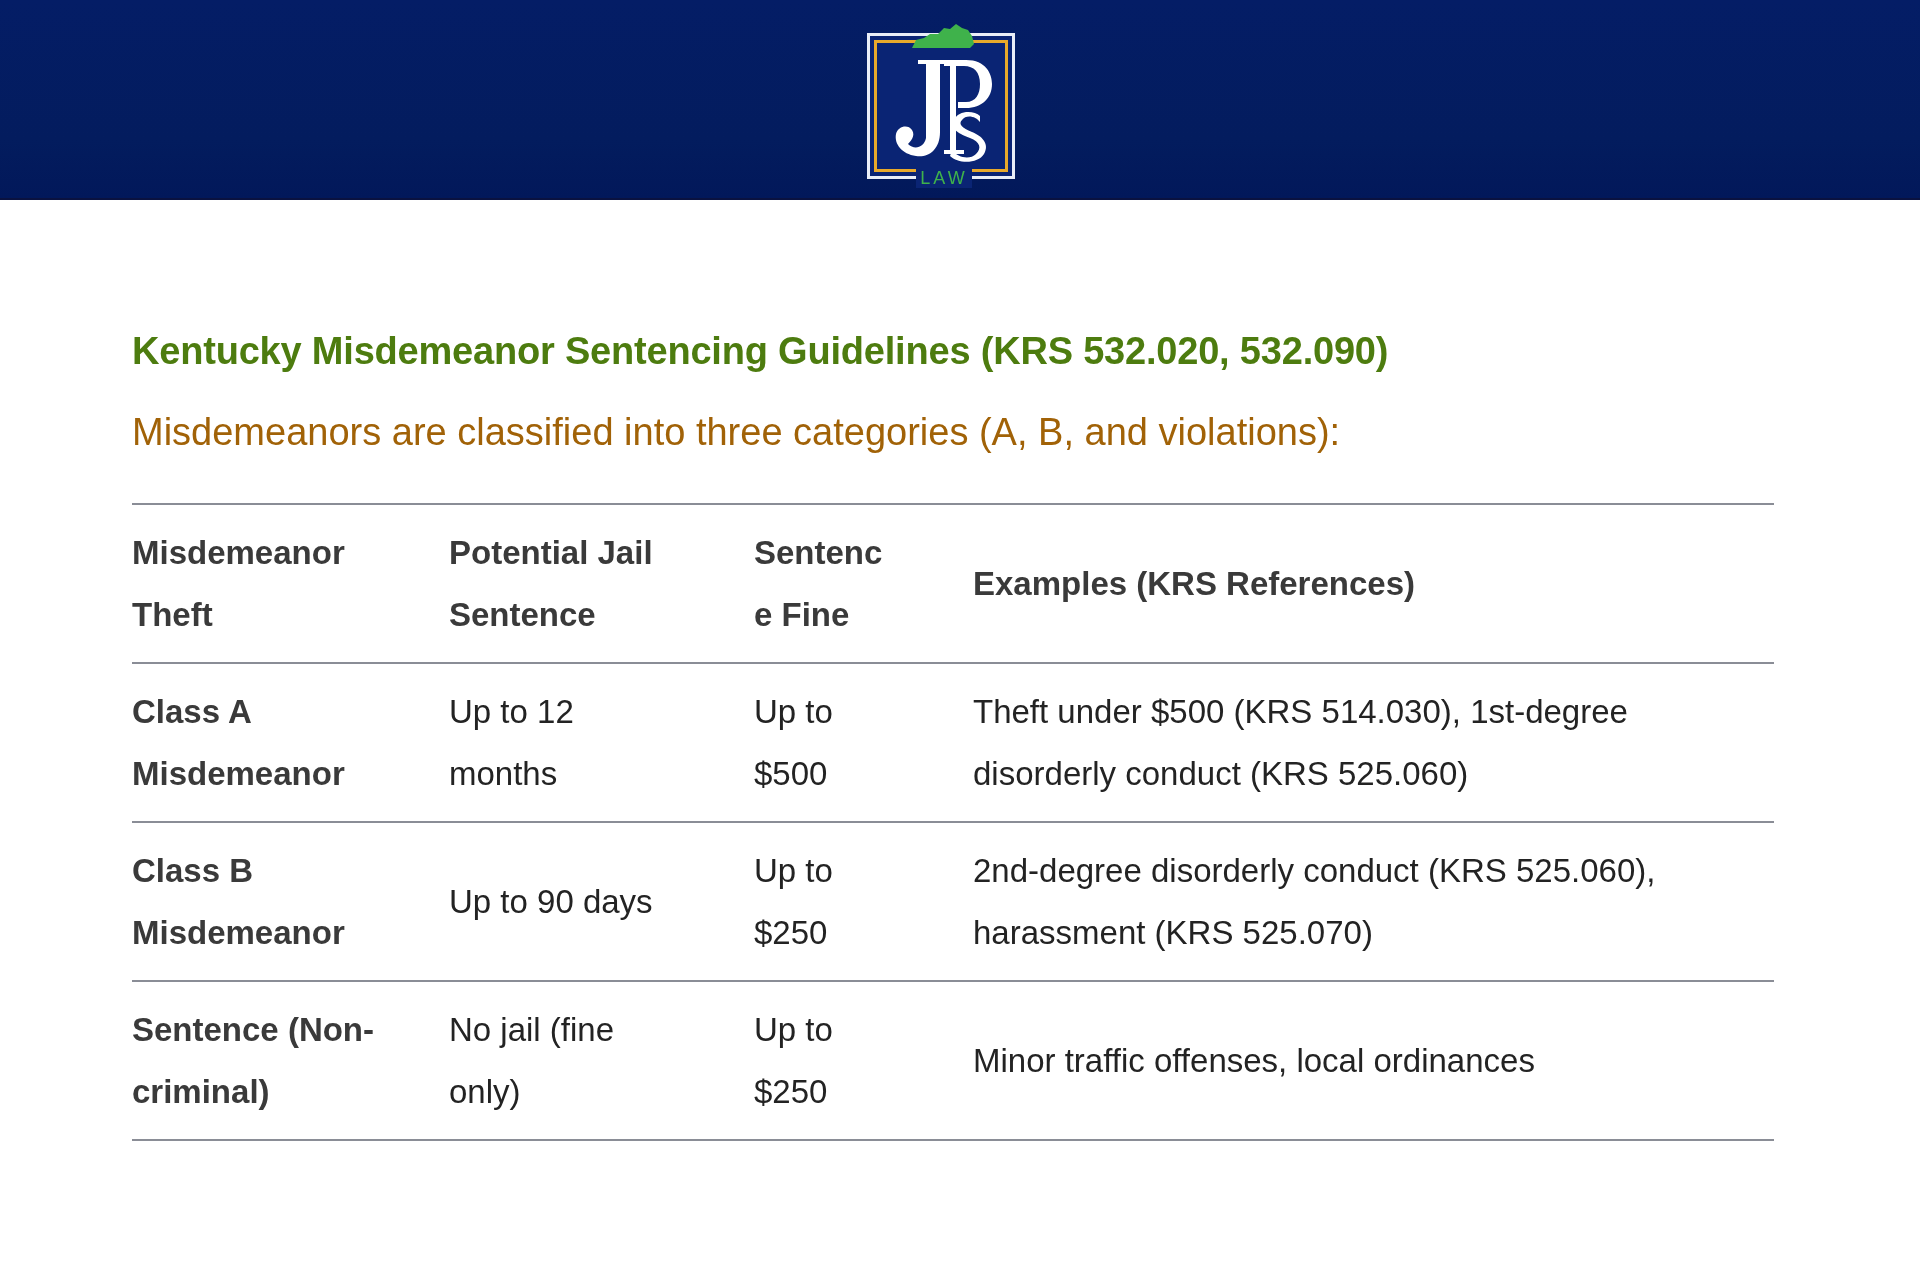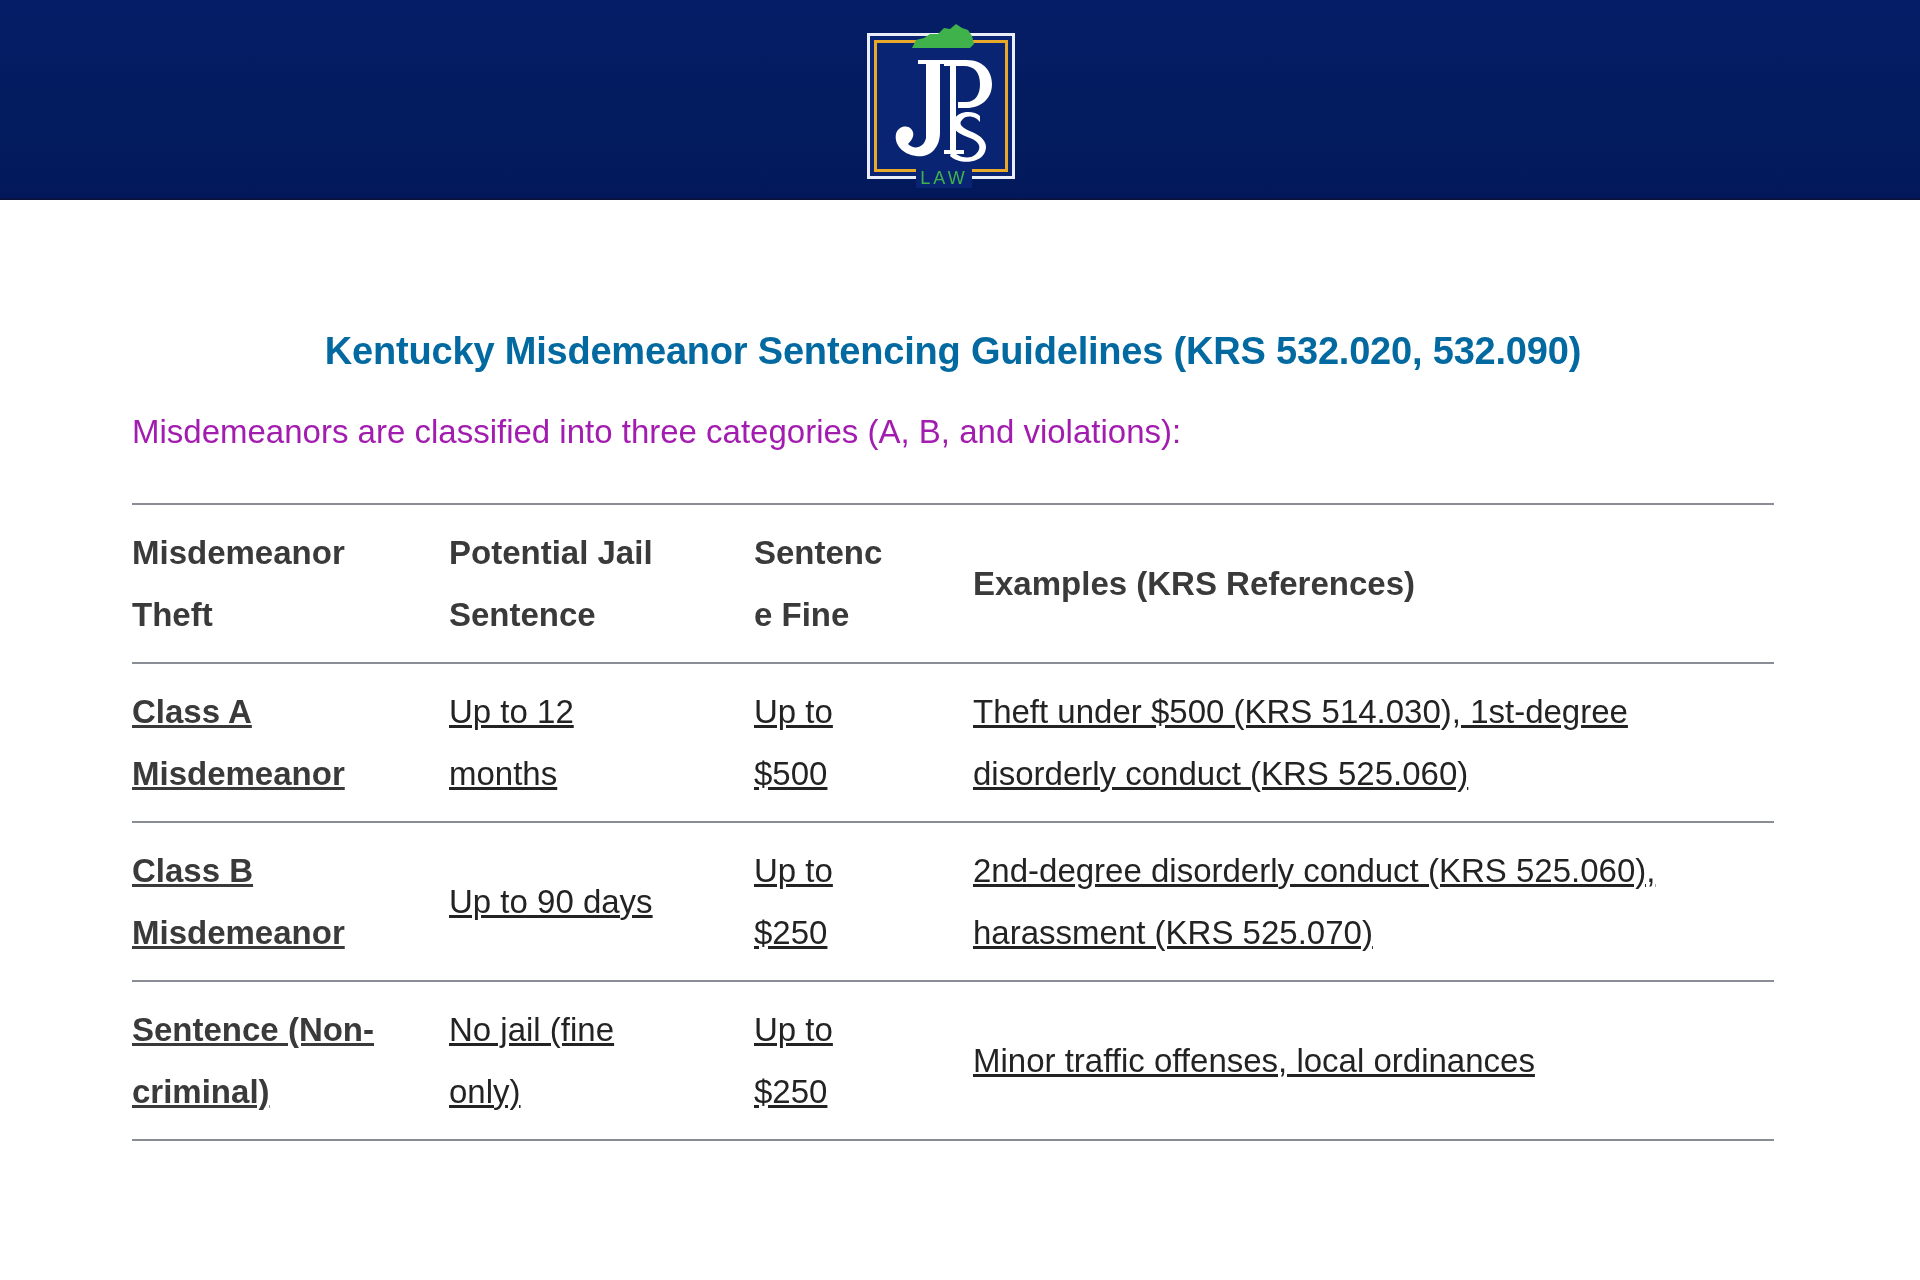--- a/index.html
+++ b/index.html
@@ -28,38 +28,37 @@
   .logo .mono {
     position: absolute; left: 18px; top: 14px; width: 110px; height: 118px;
   }
   .logo .law {
     position: absolute; left: 46px; bottom: -12px; width: 56px; height: 20px;
     background: #0a2474; color: #3fb24b; font-size: 18px; letter-spacing: 3px;
     text-align: center; line-height: 20px; font-family: "Liberation Sans", sans-serif; margin-top: 16px;
   }
   .content { position: absolute; left: 132px; top: 320px; width: 1642px; }
   .title {
-    margin: 0; font-size: 38px; font-weight: bold; color: #0369a1; line-height: 62px;
+    margin: 0; font-size: 38px; font-weight: bold; color: #4d7c0f; line-height: 62px;
     letter-spacing: -0.2px;
-    text-align: center;
   }
   .intro {
-    margin: 22px 0 0 0; font-size: 33px; color: #a21caf; line-height: 56px;
+    margin: 22px 0 0 0; font-size: 38px; color: #a16207; line-height: 56px;
   }
   table {
     position: absolute; left: 132px; top: 503px; width: 1642px;
     border-collapse: collapse; table-layout: fixed;
   }
   th, td {
     text-align: left; vertical-align: middle; padding: 0; font-size: 33px;
     line-height: 62px; border-bottom: 2px solid #8a8d96;
   }
   thead tr { border-top: 2px solid #8a8d96; }
   th { font-weight: bold; color: #3a3a3a; height: 157px; }
-  td { height: 157px; color: #232323; text-decoration: underline; }
+  td { height: 157px; color: #232323; }
   td.cls { font-weight: bold; color: #3a3a3a; }
   col.c1 { width: 317px; } col.c2 { width: 305px; } col.c3 { width: 219px; } col.c4 { width: 801px; }
   .cell { padding-right: 20px; }
 </style>
 </head>
 <body>
 
 <header class="banner">
   <div class="logo">
     <div class="gold"></div>

